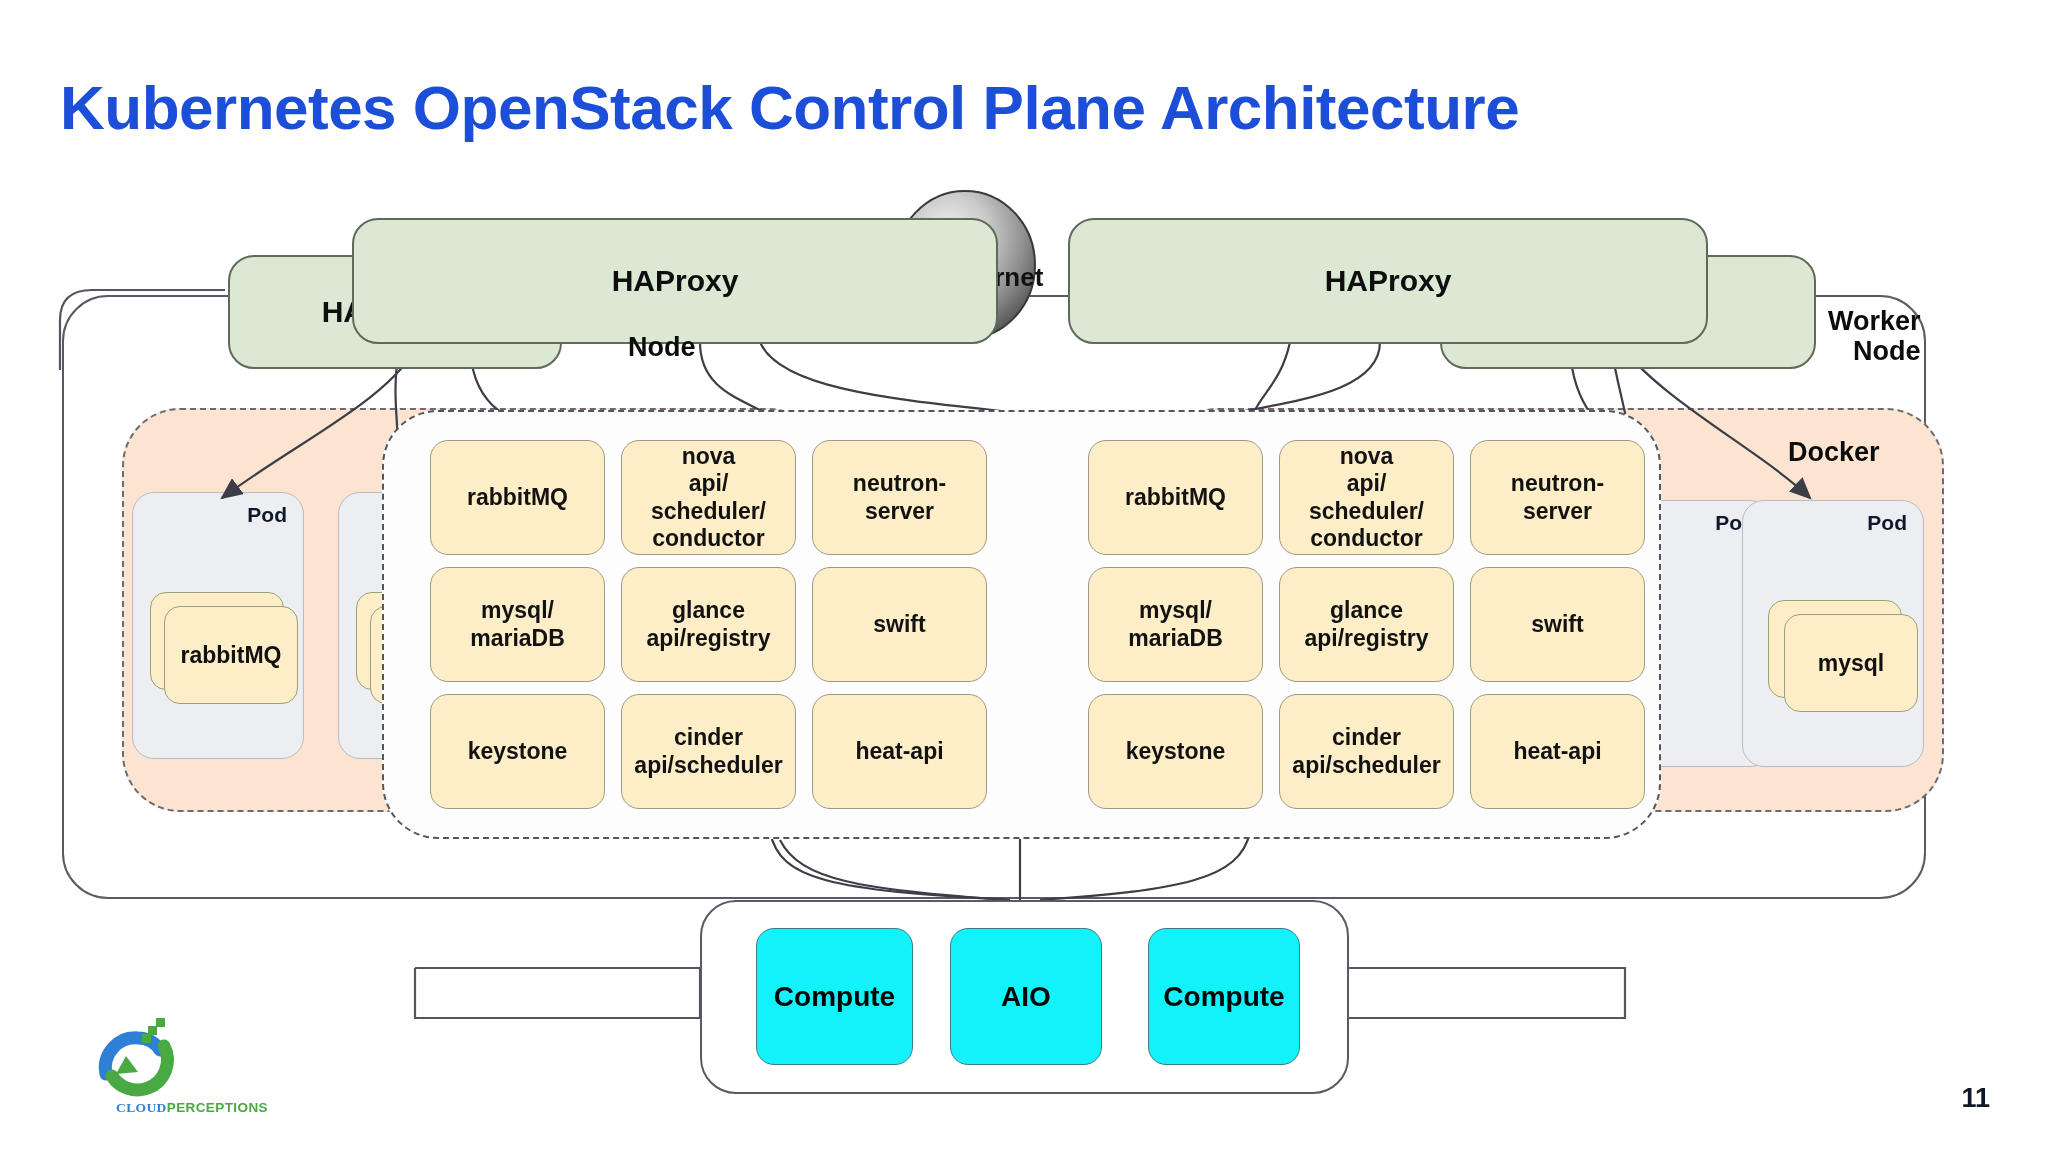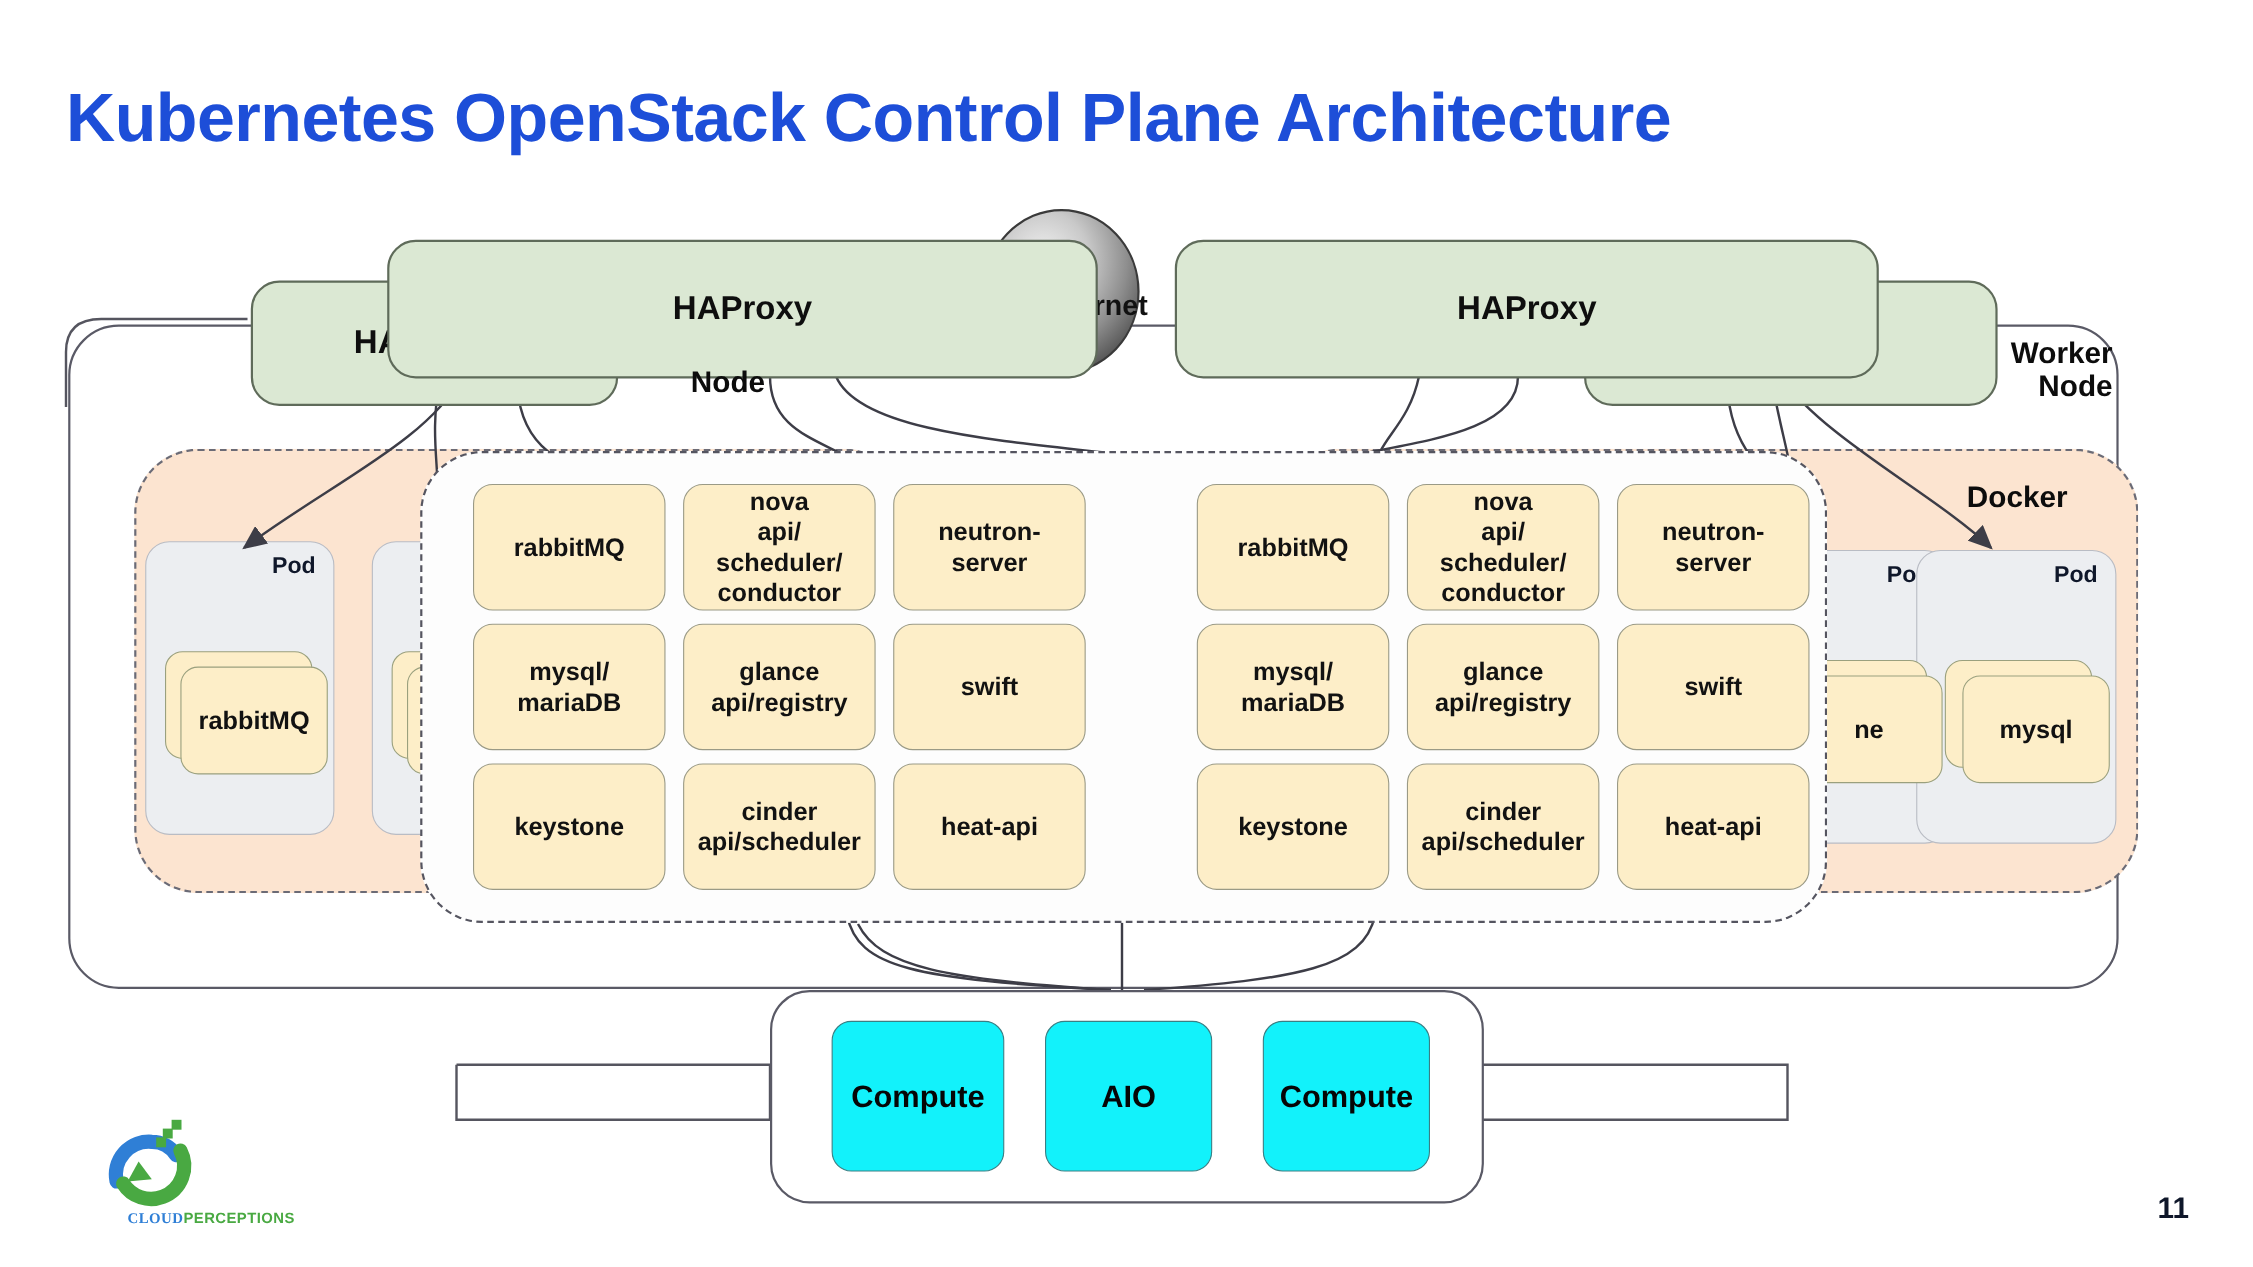--- a/index.html
+++ b/index.html
@@ -129,24 +129,20 @@
   <div class="pod-box" style="left:338px;top:492px;width:170px;height:265px;">
     <span class="pod-label">Pod</span>
   </div>
   <div class="ctr-stack" style="left:356px;top:592px;width:150px;height:110px;">
     <div class="ctr-back" style="left:0;top:0;width:132px;height:96px;"></div>
     <div class="ctr-front" style="left:14px;top:14px;width:132px;height:96px;"></div>
   </div>
 
   <div class="pod-box" style="left:1600px;top:500px;width:170px;height:265px;">
     <span class="pod-label">Pod</span>
-  </div>
-  <div class="ctr-stack" style="left:1618px;top:600px;width:150px;height:110px;">
-    <div class="ctr-back" style="left:0;top:0;width:132px;height:96px;"></div>
-    <div class="ctr-front" style="left:14px;top:14px;width:132px;height:96px;">ne</div>
   </div>
 
   <div class="pod-box" style="left:1742px;top:500px;width:180px;height:265px;">
     <span class="pod-label">Pod</span>
   </div>
   <div class="ctr-stack" style="left:1768px;top:600px;width:155px;height:110px;padding-left:40px;">
     <div class="ctr-back" style="left:0;top:0;width:132px;height:96px;"></div>
     <div class="ctr-front" style="left:16px;top:14px;width:132px;height:96px;">mysql</div>
   </div>
 

